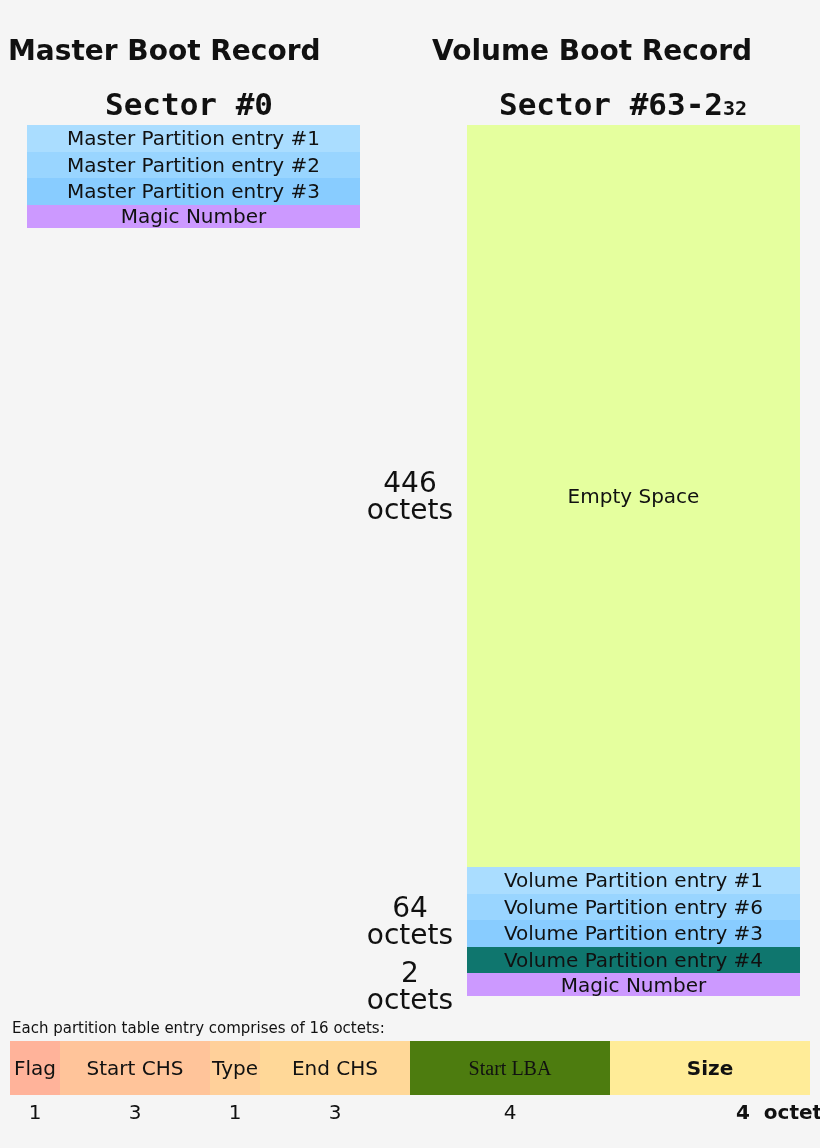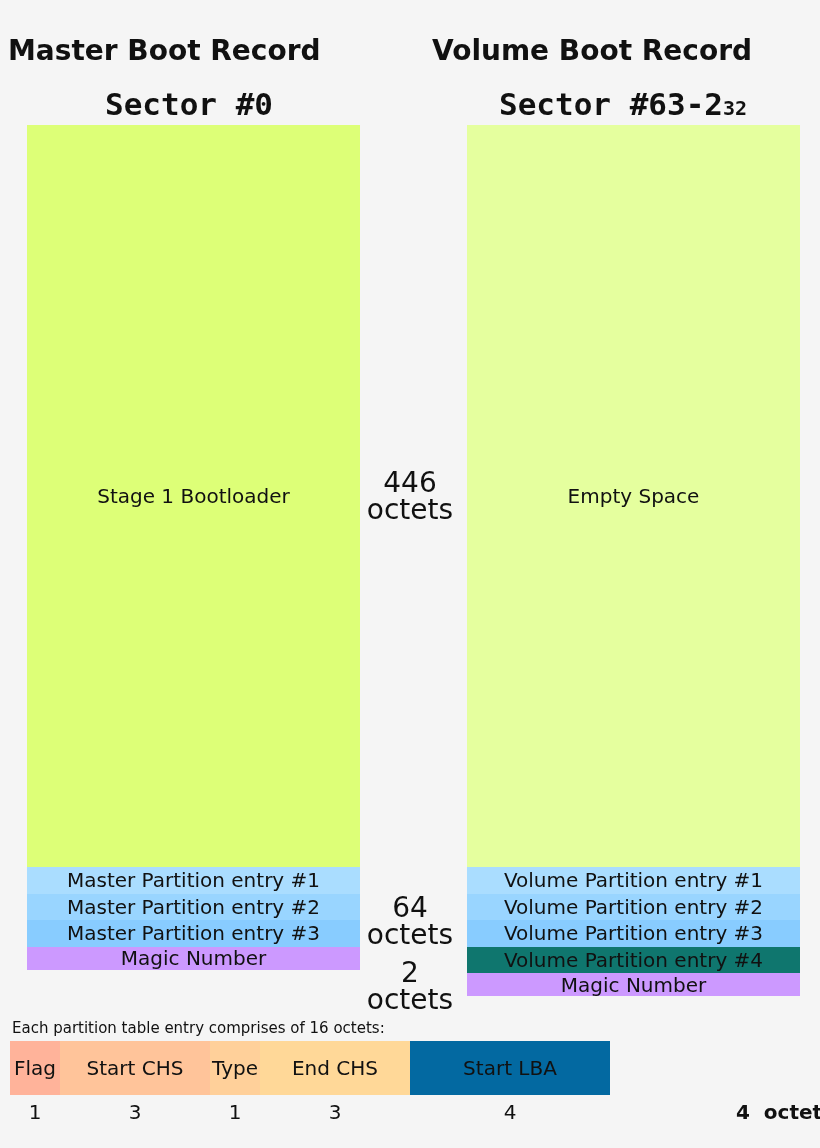--- a/index.html
+++ b/index.html
@@ -18,35 +18,32 @@
 </style>
 </head>
 <body>
 
 <div class="abs title" style="left:8px;">Master Boot Record</div>
 <div class="abs title" style="left:432px;">Volume Boot Record</div>
 <div class="abs subtitle" style="left:105px;">Sector #0</div>
 <div class="abs subtitle" style="left:499px;"><span>Sector #63-2</span><sub>32</sub></div>
 
 <div class="abs col" style="left:27px; top:125px;">
-  <div class="block" style="height:742px; background:#ddff77;">
-    <span>Stage 1 Bootloader</span>
-  </div>
   <div class="row" style="background:#aaddff;">Master Partition entry #1</div>
   <div class="row" style="background:#99d5ff;">Master Partition entry #2</div>
   <div class="row" style="background:#88ccff;">Master Partition entry #3</div>
   <div class="row" style="background:#cc99ff; height:23px;">Magic Number</div>
 </div>
 
 <div class="abs col" style="left:460px; top:125px;padding-left:7px;">
   <div class="block" style="height:742px; background:#e5ff9e;">
     <span>Empty Space</span>
   </div>
   <div class="row" style="background:#aaddff;">Volume Partition entry #1</div>
-  <div class="row" style="background:#99d5ff;">Volume Partition entry #2</div>
+  <div class="row" style="background:#99d5ff;">Volume Partition entry #6</div>
   <div class="row" style="background:#88ccff;">Volume Partition entry #3</div>
   <div class="row" style="background:#0f766e;">Volume Partition entry #4</div>
   <div class="row" style="background:#cc99ff; height:23px;">Magic Number</div>
 </div>
 
 <div class="abs mid" style="left:360px; top:469px;">
   <div>446</div>
   <div>octets</div>
 </div>
 <div class="abs mid" style="left:360px; top:894px;">
@@ -57,20 +54,21 @@
   <div>2</div>
   <div>octets</div>
 </div>
 
 <div class="abs" style="left:12px; top:1019px; font-size:15px;">Each partition table entry comprises of 16 octets:</div>
 <div class="abs tbl">
   <div class="cell" style="width:50px; background:#ffb39a;">Flag</div>
   <div class="cell" style="width:150px; background:#ffc49a;">Start CHS</div>
   <div class="cell" style="width:50px; background:#ffd09a;">Type</div>
   <div class="cell" style="width:150px; background:#ffd898;">End CHS</div>
-  <div class="cell" style="width:200px; background:#0369a1;">Start LBA</div>
+  <div class="cell" style="width:200px; background:#4d7c0f;font-family:Liberation Serif, serif;">Start LBA</div>
+  <div class="cell" style="width:200px; background:#ffec98; font-weight:bold;">Size</div>
 </div>
 <div class="abs num" style="left:10px; width:50px;">1</div>
 <div class="abs num" style="left:60px; width:150px;">3</div>
 <div class="abs num" style="left:210px; width:50px;">1</div>
 <div class="abs num" style="left:260px; width:150px;">3</div>
 <div class="abs num" style="left:410px; width:200px;">4</div>
 <div class="abs num" style="left:696px; font-weight:bold;margin-left:40px;"><span>4</span>&nbsp;&nbsp;<span>octets</span></div>
 
 </body></html>

